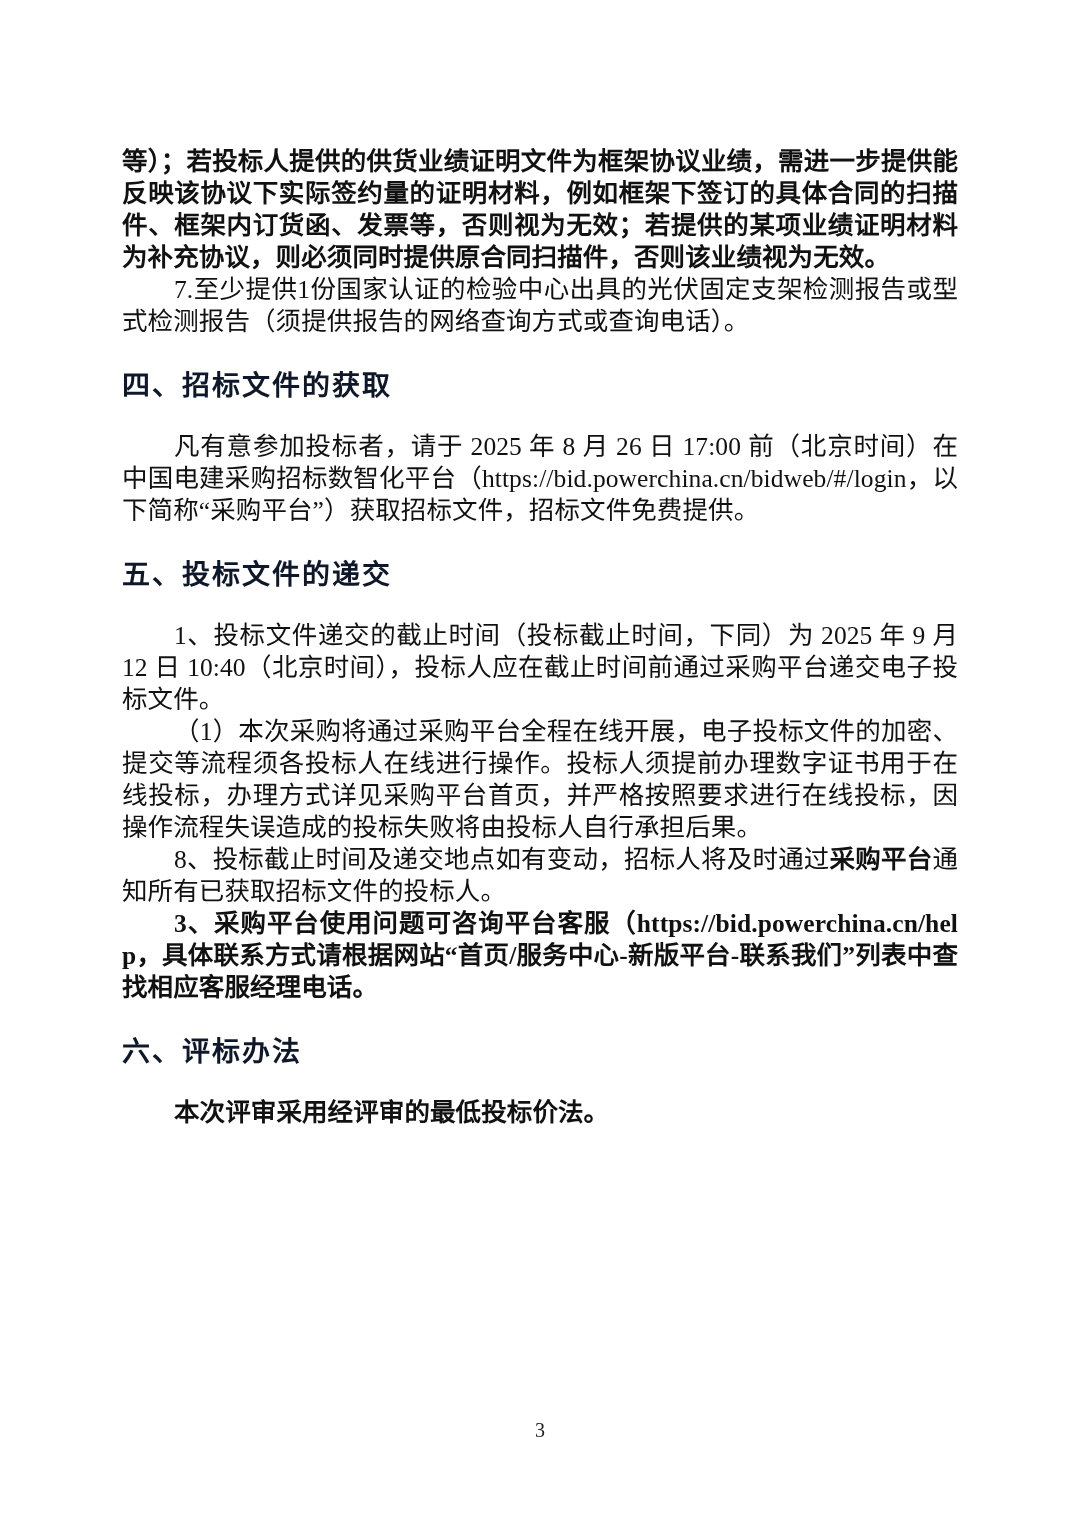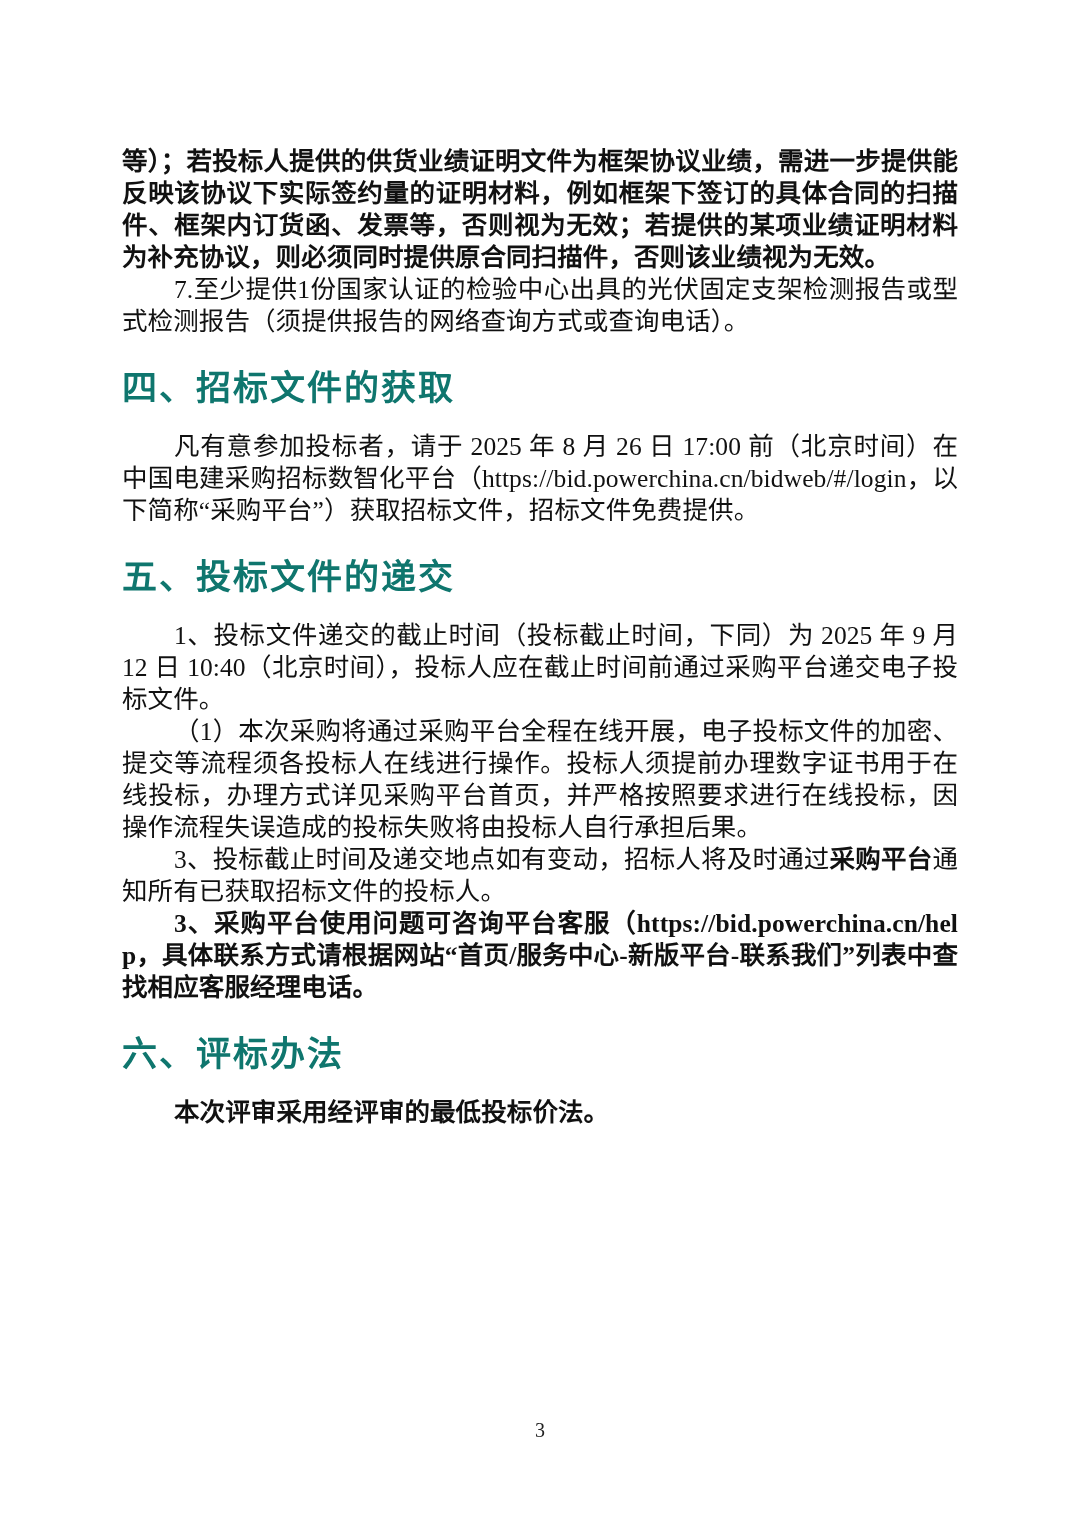--- a/index.html
+++ b/index.html
@@ -42,25 +42,25 @@
   .para.bold {
     font-weight: bold;
   }
 
   .para.indent {
     text-indent: 52px;
   }
 
   
   .heading {
-    font-family: Liberation Sans, sans-serif;
-    font-size: 35px;
+    font-family: Liberation Mono, monospace;
+    font-size: 28px;
     line-height: 47px;
     font-weight: bold;
-    color: #0f766e;
+    color: #0f172a;
     letter-spacing: 2px;
     margin: 0;
   }
 
   .heading-block {
     padding-top: 26px;
     padding-bottom: 20px;
   }
 
   
@@ -97,21 +97,21 @@
 
     <div class="heading-block">
       <h2 class="heading">五、投标文件的递交</h2>
     </div>
 
     <p class="para indent">1、投标文件递交的截止时间（投标截止时间，下同）为 2025 年 9 月 12 日 10:40（北京时间），投标人应在截止时间前通过采购平台递交电子投标文件。</p>
 
     <p class="para indent">（1）本次采购将通过采购平台全程在线开展，电子投标文件的加密、提交等流程须各投标人在线进行操作。投标人须提前办理数字证书用于在线投标，办理方式详见采购平台首页，并严格按照要求进行在线投标，因操作流程失误造成的投标失败将由投标人自行承担后果。</p>
 
 
-    <p class="para indent"><span>3、投标截止时间及递交地点如有变动，招标人将及时通过</span><span class="b">采购平台</span><span>通知所有已获取招标文件的投标人。</span></p>
+    <p class="para indent"><span>8、投标截止时间及递交地点如有变动，招标人将及时通过</span><span class="b">采购平台</span><span>通知所有已获取招标文件的投标人。</span></p>
 
     <p class="para indent bold">3、采购平台使用问题可咨询平台客服（https://bid.powerchina.cn/help，具体联系方式请根据网站“首页/服务中心-新版平台-联系我们”列表中查找相应客服经理电话。</p>
 
     <div class="heading-block">
       <h2 class="heading">六、评标办法</h2>
     </div>
 
     <p class="para indent bold">本次评审采用经评审的最低投标价法。</p>
 
   </div>

